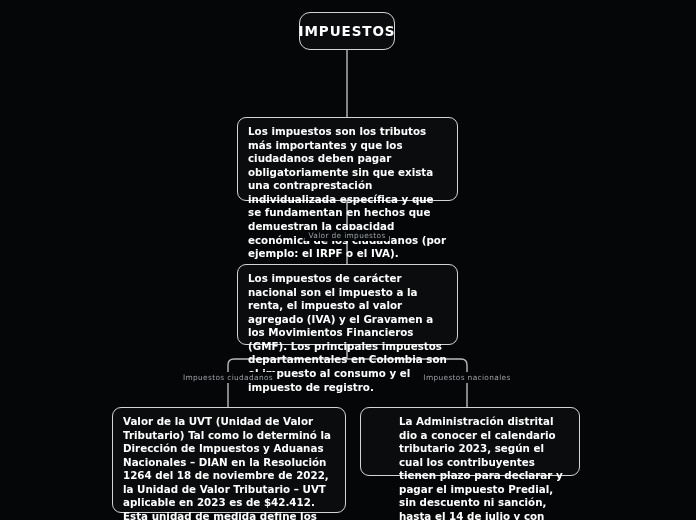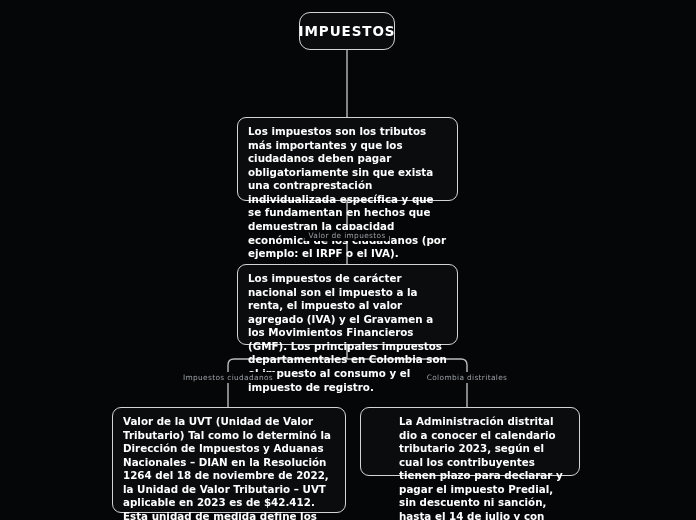--- a/index.html
+++ b/index.html
@@ -111,21 +111,21 @@
   </div>
 
   <div class="edge-label" style="left:347px; top:230px;">Valor de impuestos</div>
 
   <div class="node" style="left:237px; top:264px; width:221px; height:81px;">
     <div class="node-text">Los impuestos de carácter nacional son el impuesto a la renta, el impuesto al valor agregado (IVA) y el Gravamen a los Movimientos Financieros (GMF). Los principales impuestos departamentales en Colombia son el impuesto al consumo y el impuesto de registro.</div>
   </div>
 
   <div class="edge-label" style="left:228px; top:372px;">Impuestos ciudadanos</div>
 
-  <div class="edge-label" style="left:467px; top:372px;">Colombia  distritales</div>
+  <div class="edge-label" style="left:467px; top:372px;">Impuestos  nacionales</div>
 
   <div class="node" style="left:112px; top:407px; width:234px; height:106px;">
     <div class="node-text">Valor de la UVT (Unidad de Valor Tributario) Tal como lo determinó la Dirección de Impuestos y Aduanas Nacionales – DIAN en la Resolución 1264 del 18 de noviembre de 2022, la Unidad de Valor Tributario – UVT aplicable en 2023 es de $42.412. Esta unidad de medida define los valores de los impuestos nacionales administrados por la entidad.</div>
   </div>
 
   <div class="node" style="left:360px; top:407px; width:220px; height:69px;padding-left:28px;">
     <div class="node-text">La Administración distrital dio a conocer el calendario tributario 2023, según el cual los contribuyentes tienen plazo para declarar y pagar el impuesto Predial, sin descuento ni sanción, hasta el 14 de julio y con 10% de descuento, hasta el 12 de mayo.</div>
   </div>
 
 </div>

